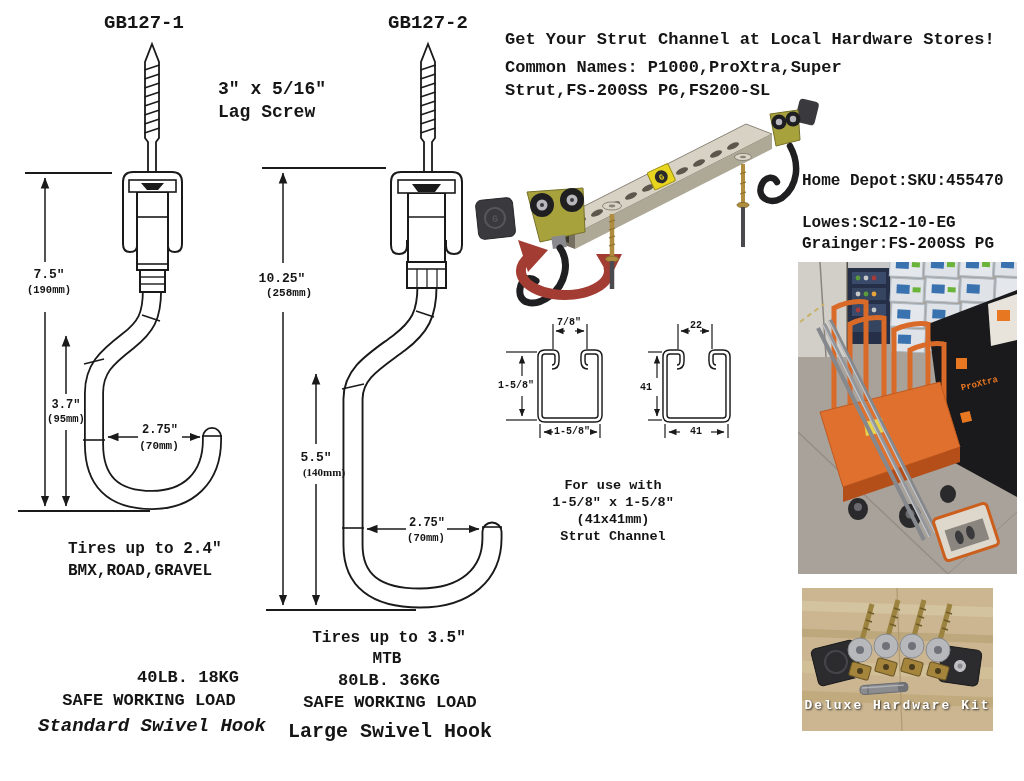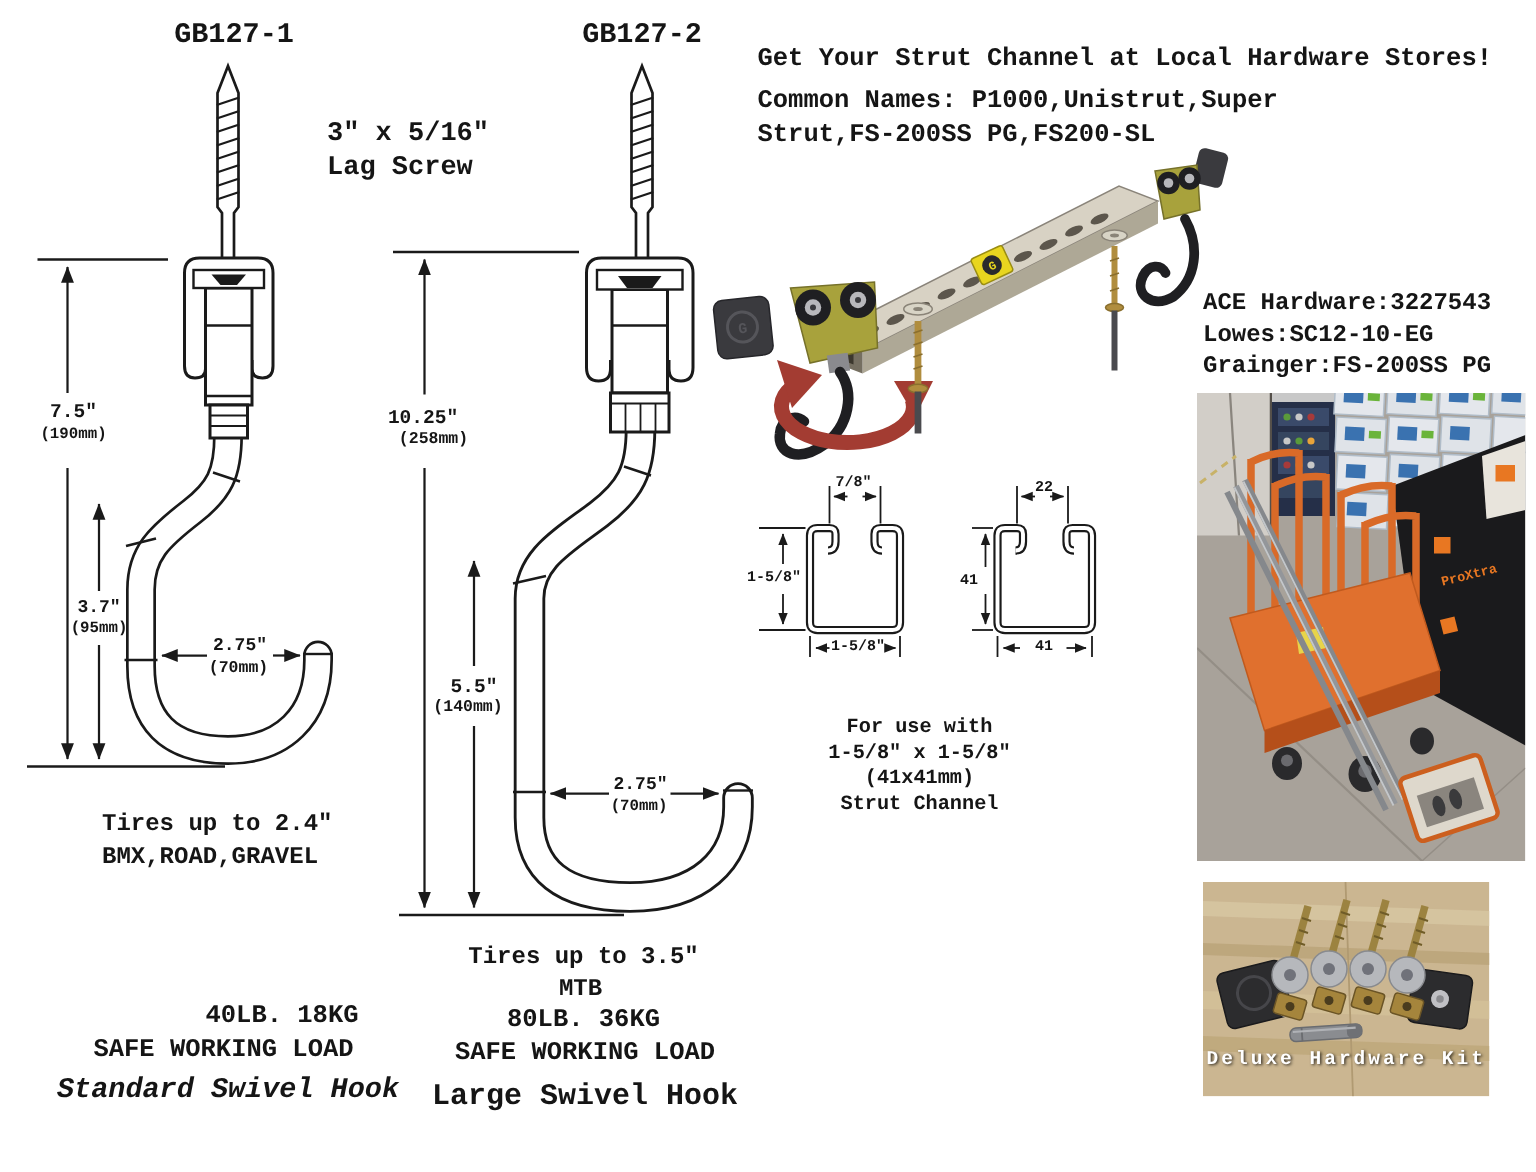--- a/index.html
+++ b/index.html
@@ -221,44 +221,44 @@
       <polygon points="770,114 798,110 800,140 776,146" fill="#a8a23c" stroke="#76712a"></polygon>
       <circle cx="779" cy="122" r="7.5" fill="#1f1f22"></circle>
           <circle cx="779" cy="122" r="3.2" fill="#b8b8bc"></circle>
       <circle cx="793" cy="119" r="7.5" fill="#1f1f22"></circle>
           <circle cx="793" cy="119" r="3.2" fill="#b8b8bc"></circle>
       <path d="M790,146 C800,164 798,186 782,198 C768,206 756,196 762,184 C766,176 774,176 777,182" stroke="#1f1f22" stroke-width="6.5" fill="none" stroke-linecap="round"></path>
     </g>
   </g>
 </svg>
 
-<div class="t ctr" style="left:156px;top:13px;font-size:19px;">GB127-1</div>
+<div class="t ctr" style="left:144px;top:13px;font-size:19px;">GB127-1</div>
 <div class="t ctr" style="left:428px;top:13px;font-size:19px;">GB127-2</div>
 <div class="t" style="left:218px;top:79px;font-size:18px;">3" x 5/16"</div>
 <div class="t" style="left:218px;top:102px;font-size:18px;">Lag Screw</div>
 
 <div class="t" style="left:505px;top:30px;font-size:17px;">Get Your Strut Channel at Local Hardware Stores!</div>
-<div class="t" style="left:505px;top:58px;font-size:17px;">Common Names: P1000,Unistrut,Super</div>
+<div class="t" style="left:505px;top:58px;font-size:17px;">Common Names: P1000,ProXtra,Super</div>
 <div class="t" style="left:505px;top:81px;font-size:17px;">Strut,FS-200SS PG,FS200-SL</div>
 
-<div class="t" style="left:802px;top:193px;font-size:16px;">ACE Hardware:3227543</div>
+<div class="t" style="left:802px;top:172px;font-size:16px;">Home Depot:SKU:455470</div>
 <div class="t" style="left:802px;top:214px;font-size:16px;">Lowes:SC12-10-EG</div>
 <div class="t" style="left:802px;top:235px;font-size:16px;">Grainger:FS-200SS PG</div>
 
 <div class="t ctr" style="left:49px;top:268px;font-size:13px;">7.5"</div>
 <div class="t ctr" style="left:49px;top:284px;font-size:10.5px;">(190mm)</div>
 <div class="t ctr" style="left:66px;top:399px;font-size:12px;">3.7"</div>
 <div class="t ctr" style="left:66px;top:413px;font-size:10.5px;">(95mm)</div>
 <div class="t ctr" style="left:160px;top:424px;font-size:12px;">2.75"</div>
 <div class="t ctr" style="left:159px;top:440px;font-size:11px;">(70mm)</div>
 
 <div class="t ctr" style="left:282px;top:272px;font-size:13px;">10.25"</div>
 <div class="t ctr" style="left:289px;top:287px;font-size:11px;">(258mm)</div>
 <div class="t ctr" style="left:316px;top:451px;font-size:13px;">5.5"</div>
-<div class="t ctr" style="left:312px;top:466px;font-size:11px;">(140mm)</div>
+<div class="t ctr" style="left:324px;top:466px;font-size:11px;font-family:Liberation Serif, serif;">(140mm)</div>
 <div class="t ctr" style="left:427px;top:517px;font-size:12px;">2.75"</div>
 <div class="t ctr" style="left:426px;top:532px;font-size:10.5px;">(70mm)</div>
 
 <div class="t ctr" style="left:569px;top:317px;font-size:10px;">7/8"</div>
 <div class="t ctr" style="left:516px;top:380px;font-size:10px;">1-5/8"</div>
 <div class="t ctr" style="left:572px;top:426px;font-size:10px;">1-5/8"</div>
 <div class="t ctr" style="left:696px;top:320px;font-size:10px;">22</div>
 <div class="t ctr" style="left:646px;top:382px;font-size:10px;">41</div>
 <div class="t ctr" style="left:696px;top:426px;font-size:10px;">41</div>
 

